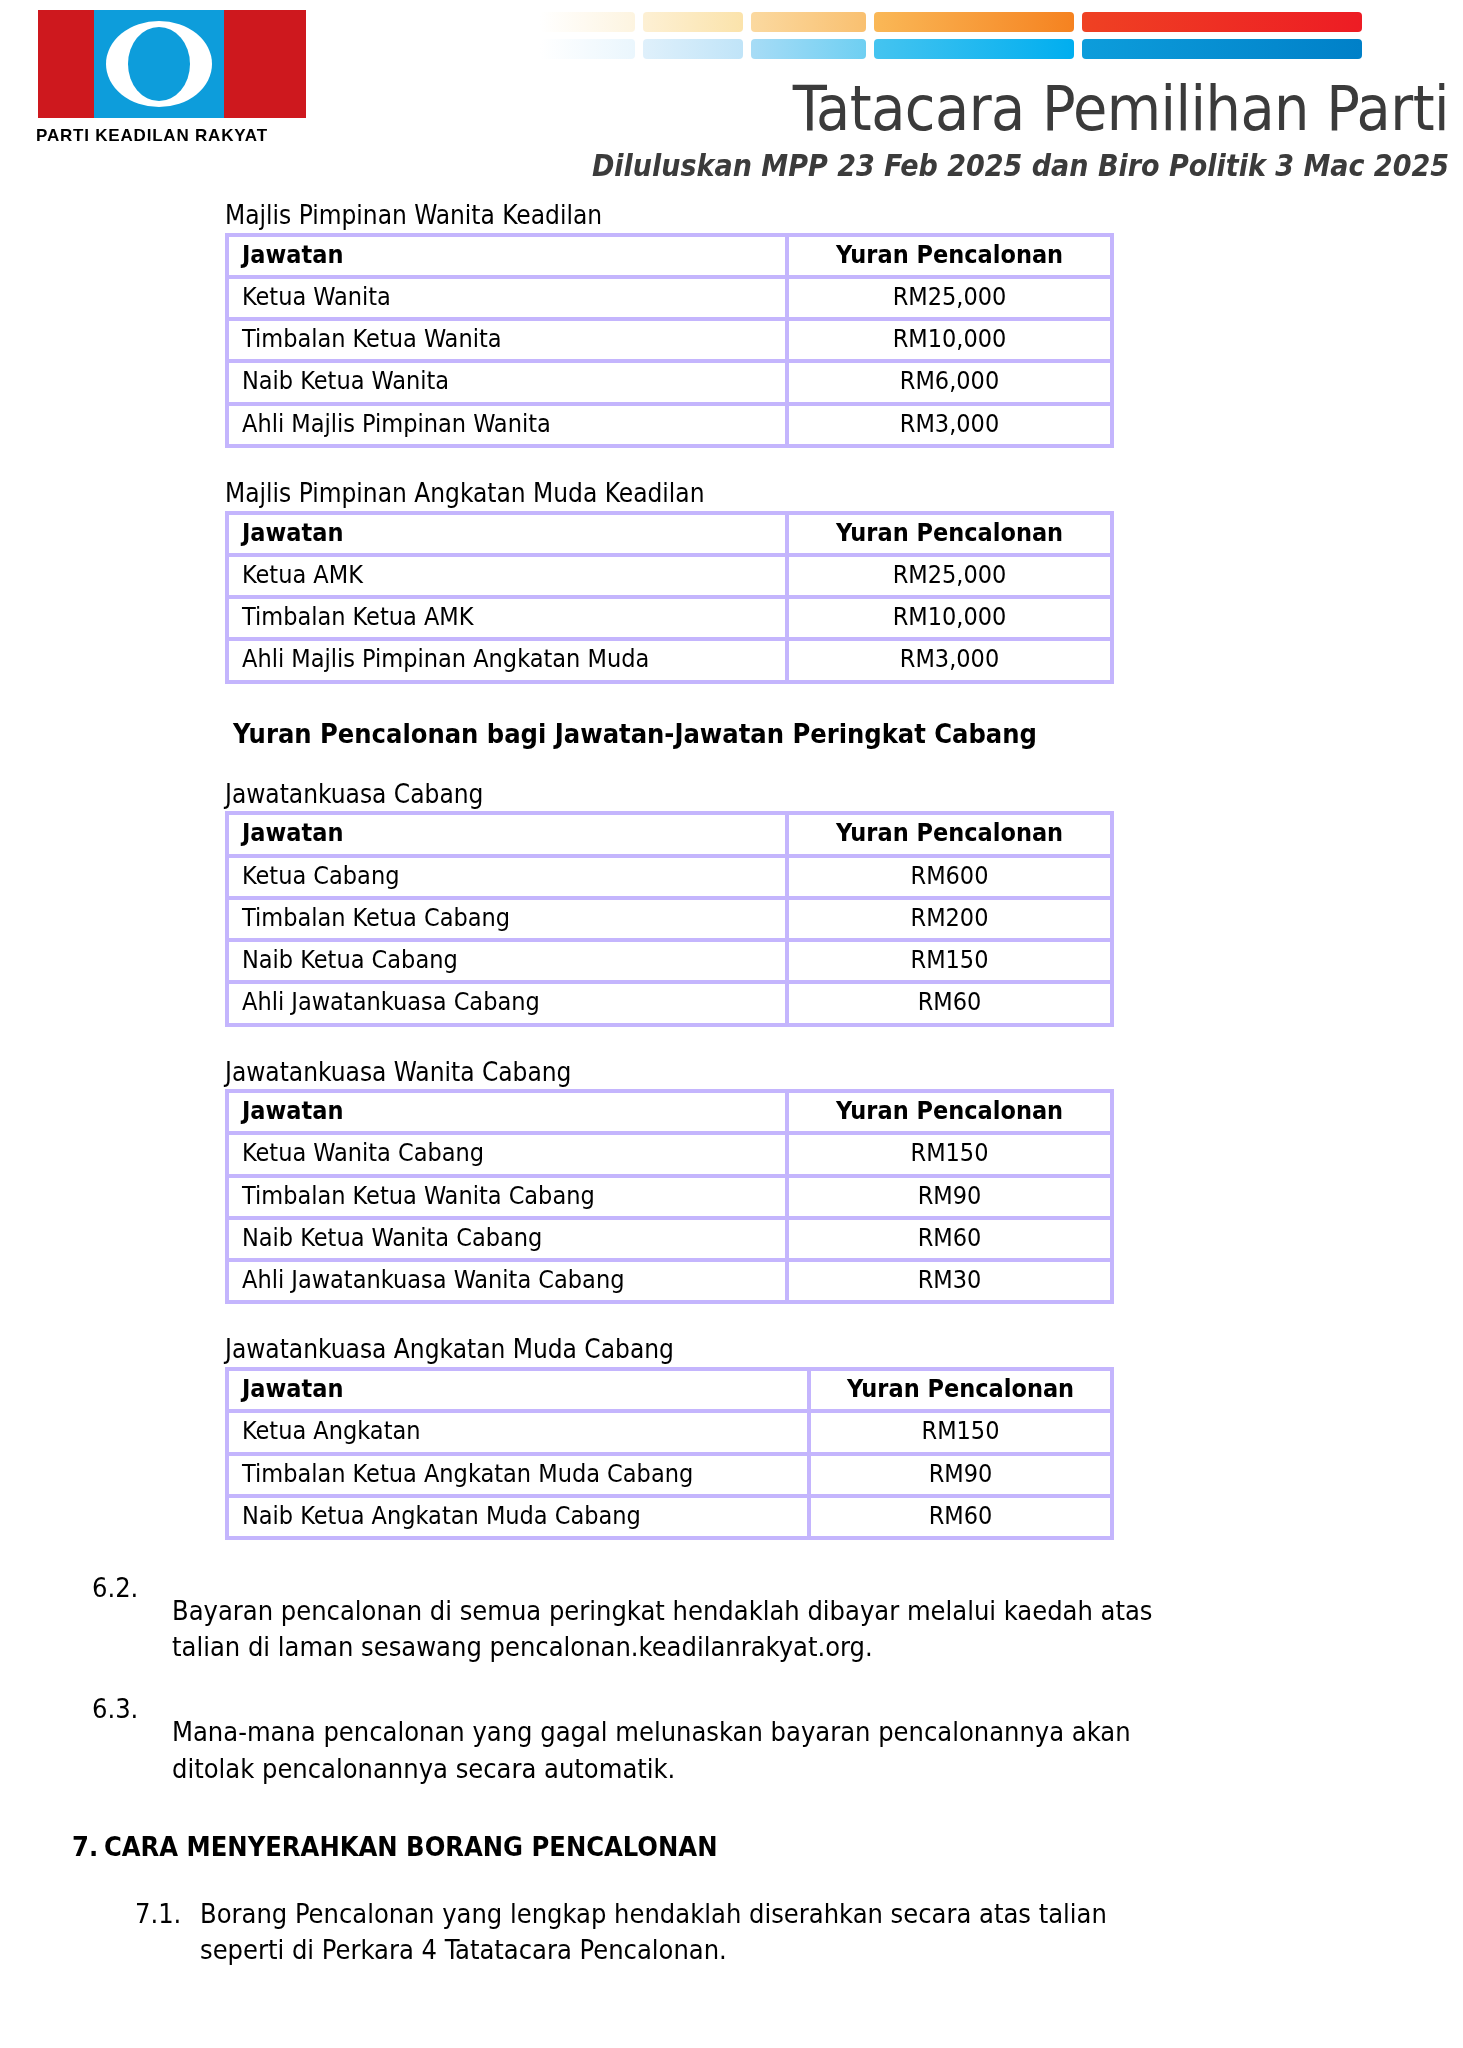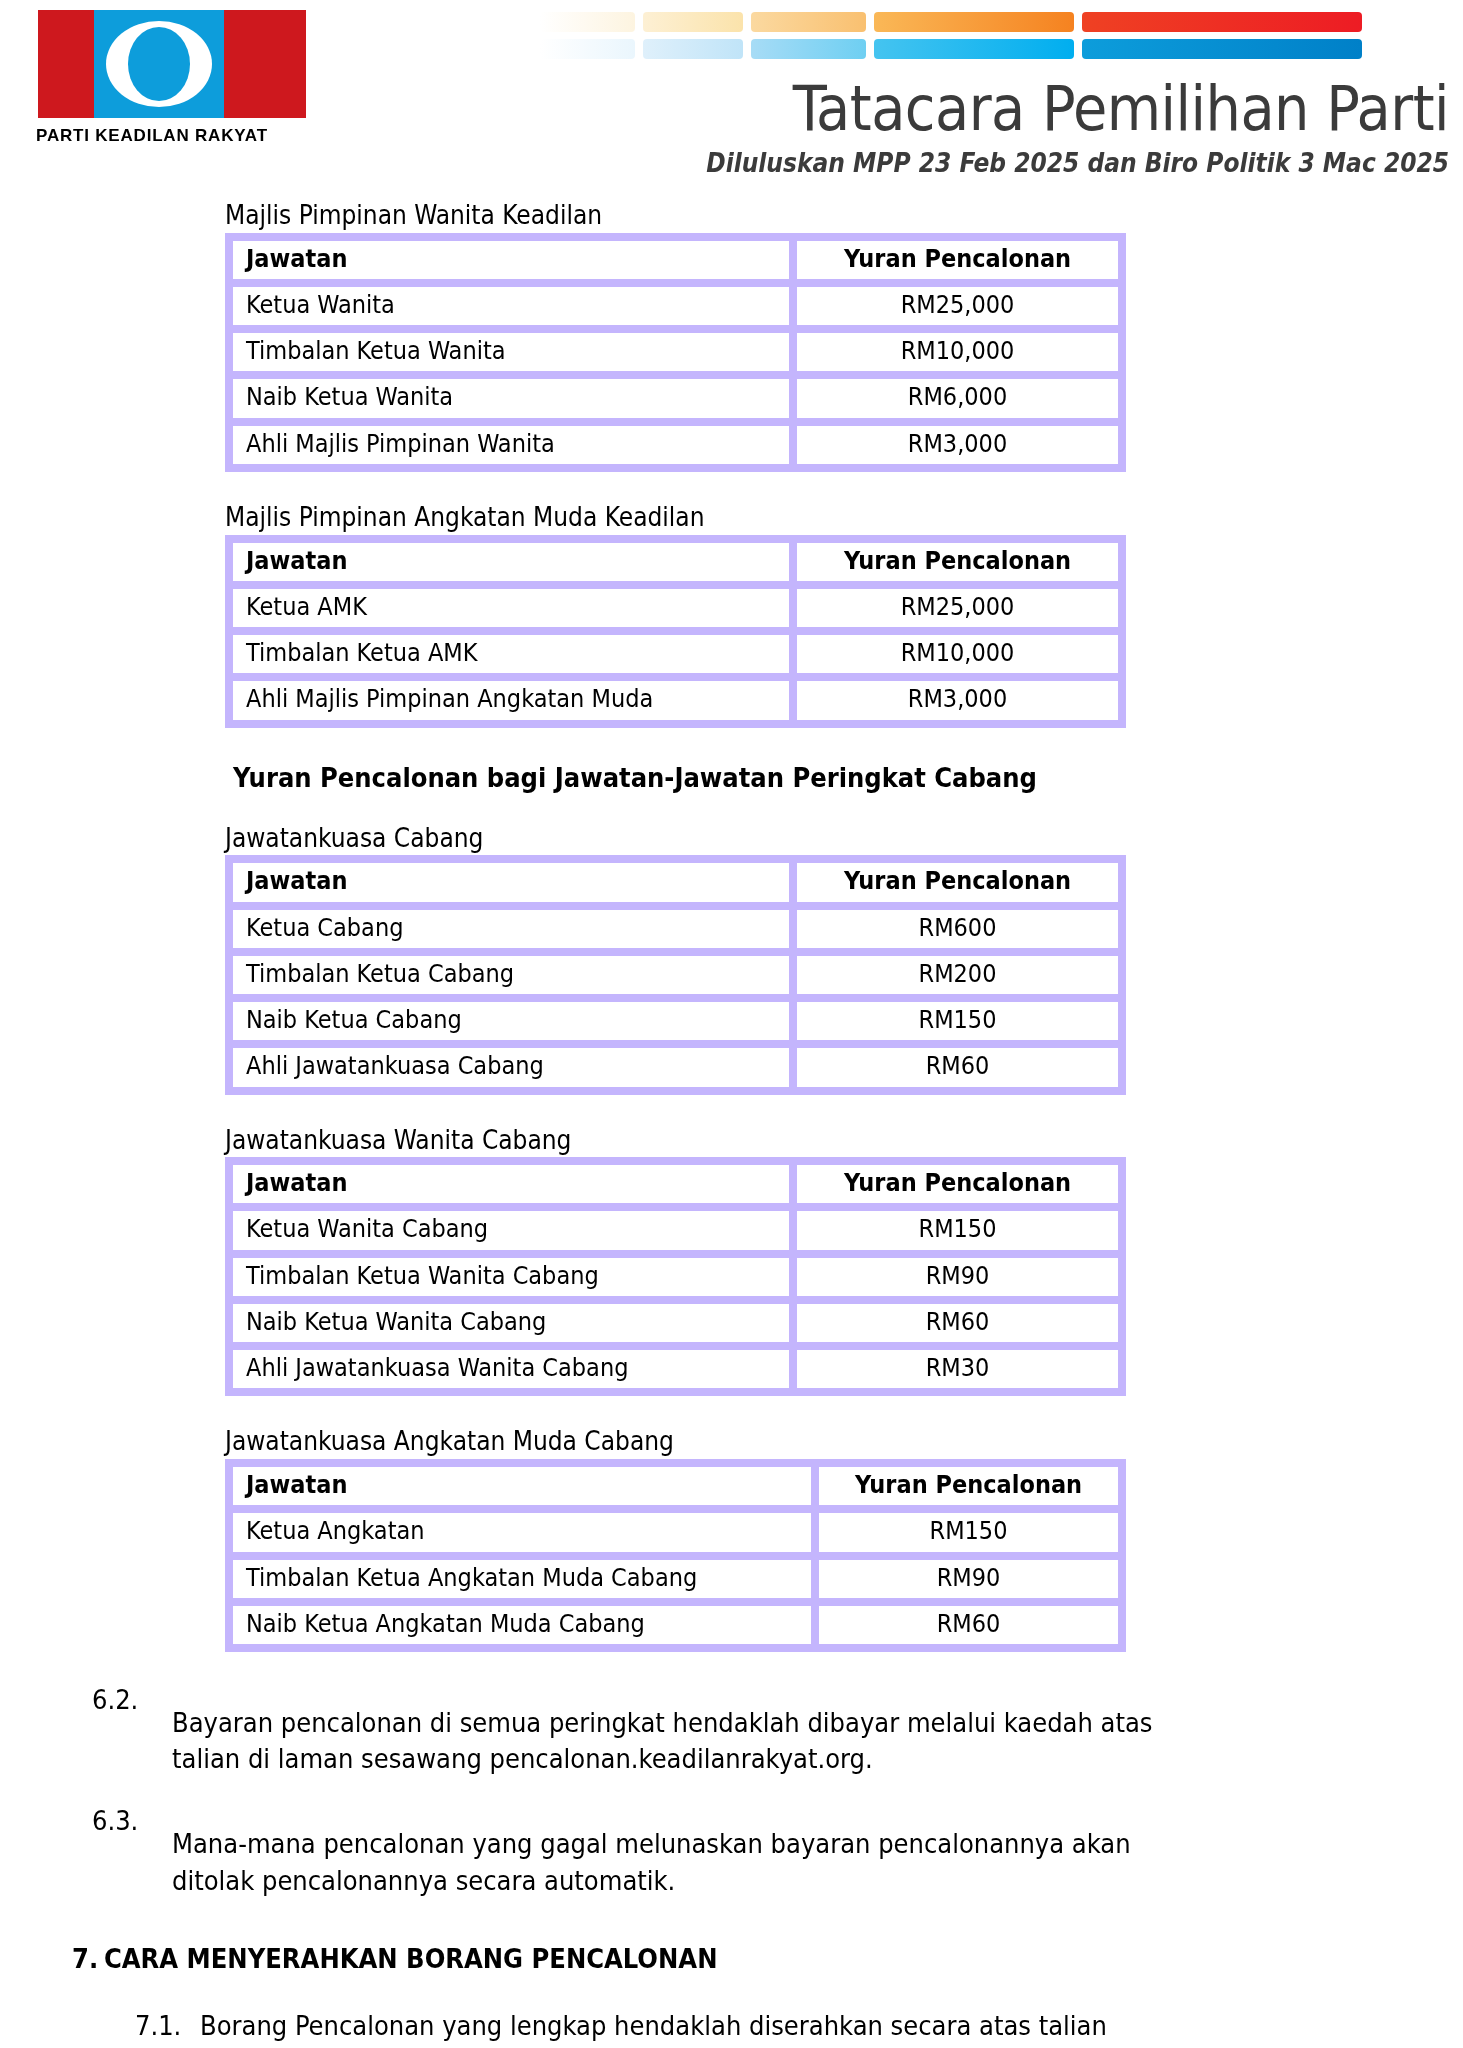--- a/index.html
+++ b/index.html
@@ -114,21 +114,21 @@
     font-size: 62px;
     color: #3b3b3b;
     letter-spacing: -0.5px;
     text-align: right;
     white-space: nowrap;
   }
   .subtitle {
     position: absolute;
     right: 14px;
     top: 148px;
-    font-size: 26px;
+    font-size: 30px;
     font-style: italic;
     font-weight: bold;
     color: #3b3b3b;
     text-align: right;
     white-space: nowrap;
   }
 
   
   .content {
     position: absolute;
@@ -144,21 +144,21 @@
     padding-bottom: 2px;
     white-space: nowrap;
   }
   table.fee {
     border-collapse: collapse;
     width: 864px;
     table-layout: fixed;
     margin-bottom: 30px;
   }
   table.fee td, table.fee th {
-    border: 8px solid #c4b5fd;
+    border: 4px solid #c4b5fd;
     font-size: 25px;
     line-height: 1.05;
     padding: 5px 0 7px 0;
     font-weight: normal;
   }
   table.fee th.c1, table.fee td.c1 {
     width: 543px;
     text-align: left;
     padding-left: 13px;
   }

